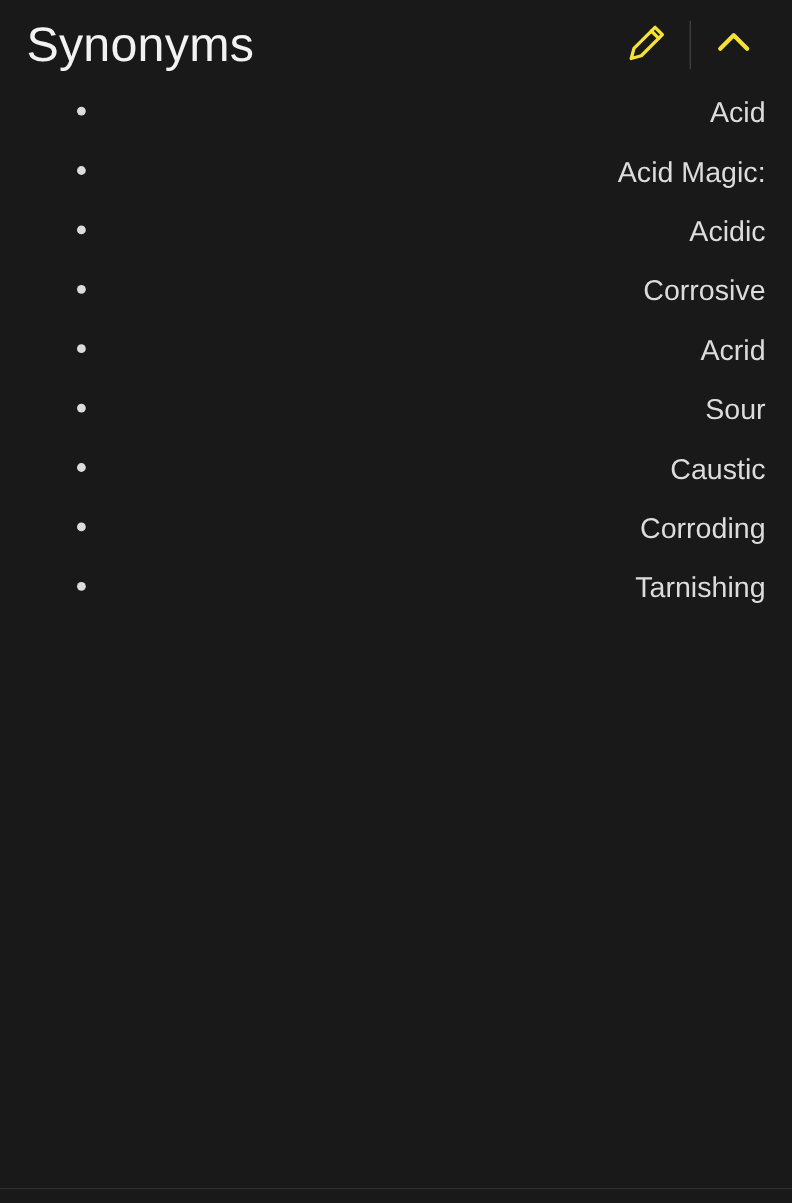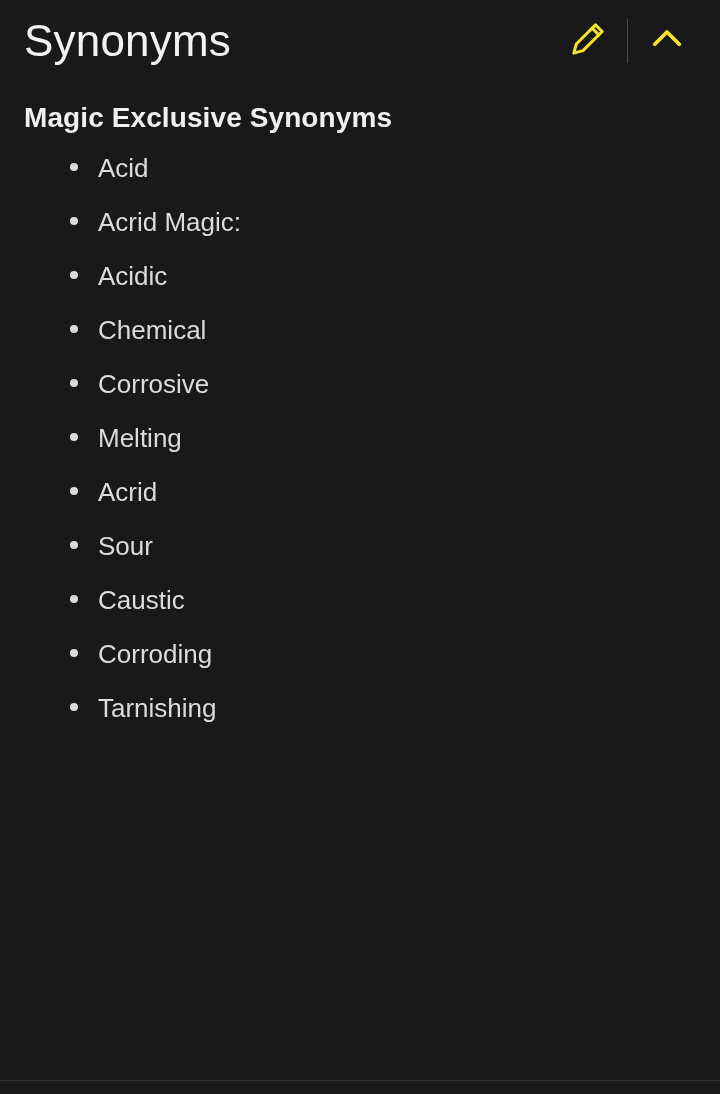--- a/index.html
+++ b/index.html
@@ -66,20 +66,21 @@
     font-size: 28px;
     font-weight: bold;
     color: #f0f0f0;
     margin: 28px 0 6px 0;
     letter-spacing: 0.1px;
   }
   ul.syn-list {
     list-style: none;
     margin: 0;
     padding: 0 0 0 36px;
+    text-align: right;
   }
   ul.syn-list li {
     position: relative;
     font-size: 26px;
     color: #dcdcdc;
     line-height: 1.0;
     padding: 15px 0 13px 38px;
   }
   ul.syn-list li::before {
     content: "";
@@ -124,28 +125,25 @@
             <polyline points="5,15 12,8 19,15"></polyline>
           </svg>
         </span>
       </div>
     </div>
   </div>
 
   <div class="content">
 
     <div class="section">
-      <div class="section-title">Magic Exclusive Synonyms</div>
       <ul class="syn-list">
         <li>Acid</li>
-        <li>Acrid Magic:</li>
+        <li>Acid Magic:</li>
         <li>Acidic</li>
-        <li>Chemical</li>
         <li>Corrosive</li>
-        <li>Melting</li>
       </ul>
     </div>
 
     <div class="section">
       <ul class="syn-list">
         <li>Acrid</li>
         <li>Sour</li>
         <li>Caustic</li>
         <li>Corroding</li>
         <li>Tarnishing</li>

